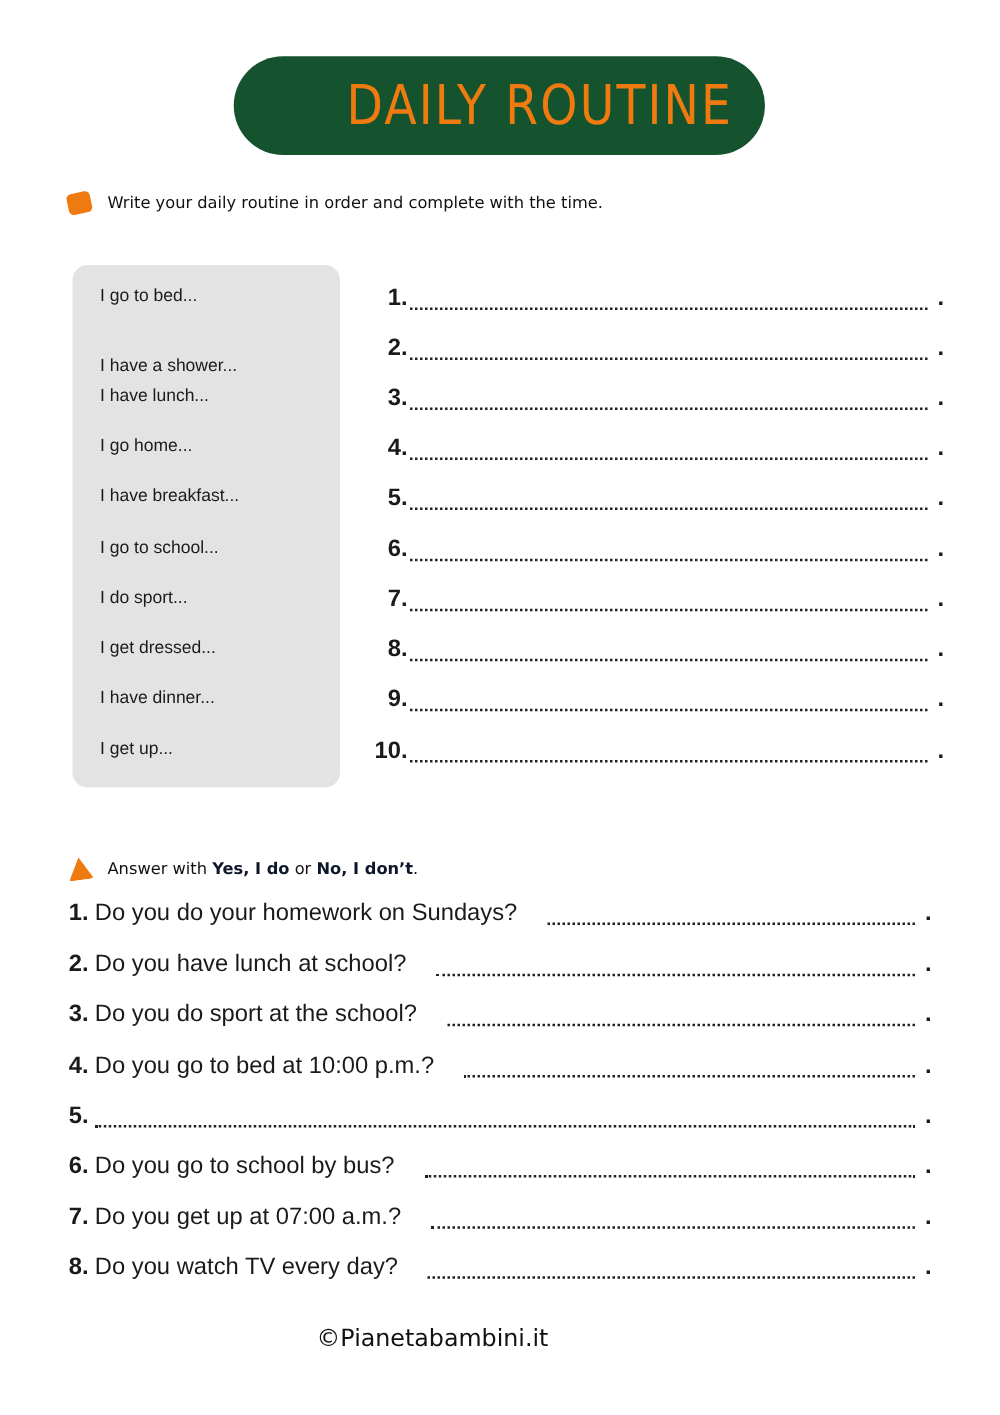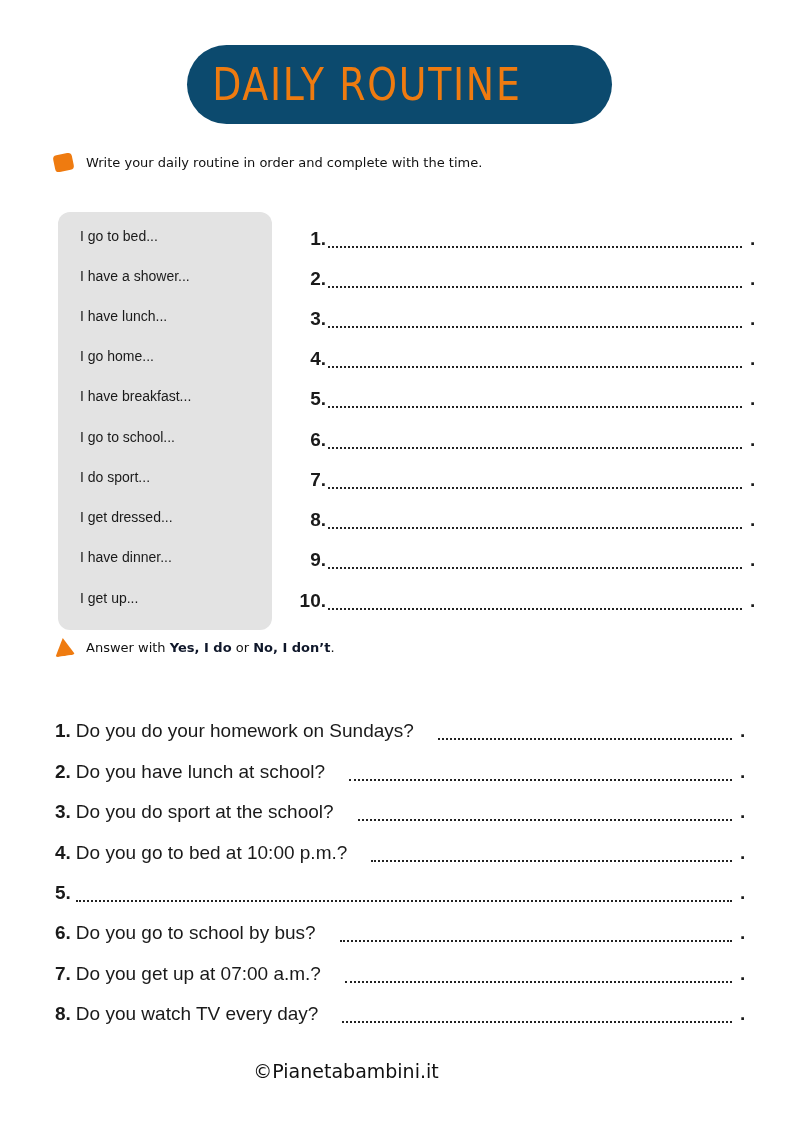--- a/index.html
+++ b/index.html
@@ -1,33 +1,33 @@
 <!DOCTYPE html>
 <html><head>
 <meta charset="utf-8">
 <style>
   html, body { margin: 0; padding: 0; background: #ffffff; }
   body { width: 800px; height: 1132px; position: relative; overflow: hidden; font-family: "Liberation Sans", sans-serif; color: #1a1a1a; }
 
   .title-pill {
     position: absolute; left: 187px; top: 45px; width: 425px; height: 79px;
-    background: #0c4a6e; border-radius: 40px;
-    display: flex; align-items: center; justify-content: flex-start;
+    background: #14532d; border-radius: 40px;
+    display: flex; align-items: center; justify-content: flex-end;
   }
   .title-text {
     color: #ef7b10; font-family: "DejaVu Sans", sans-serif; font-size: 44px;
     letter-spacing: 2px; font-weight: normal; transform: scaleX(0.86);
   }
 
   .instruction {
     position: absolute; display: flex; align-items: center;
     font-family: "DejaVu Sans", sans-serif; font-size: 13px; color: #111;
   }
   .instr1 { left: 54px; top: 154px; }
-  .instr2 { left: 54px; top: 638px; }
+  .instr2 { left: 54px; top: 686px; }
   .bullet-square {
     width: 19px; height: 17px; background: #ef7b10; border-radius: 4px;
     transform: rotate(-12deg); margin-right: 13px; flex: none;
   }
   .bullet-tri {
     width: 0; height: 0; margin-right: 12px; flex: none;
     border-left: 10px solid transparent; border-right: 10px solid transparent;
     border-bottom: 18px solid #ef7b10; border-radius: 3px;
     transform: rotate(-8deg);
   }
@@ -70,21 +70,21 @@
   <span class="title-text">DAILY ROUTINE</span>
 </div>
 
 <div class="instruction instr1">
   <span class="bullet-square"></span>
   <span>Write your daily routine in order and complete with the time.</span>
 </div>
 
 <div class="word-box">
   <div class="word-item" style="top:16px">I go to bed...</div>
-  <div class="word-item" style="top:56px">I have a shower...</div>
+  <div class="word-item" style="top:72px">I have a shower...</div>
   <div class="word-item" style="top:96px">I have lunch...</div>
   <div class="word-item" style="top:136px">I go home...</div>
   <div class="word-item" style="top:176px">I have breakfast...</div>
   <div class="word-item" style="top:217px">I go to school...</div>
   <div class="word-item" style="top:257px">I do sport...</div>
   <div class="word-item" style="top:297px">I get dressed...</div>
   <div class="word-item" style="top:337px">I have dinner...</div>
   <div class="word-item" style="top:378px">I get up...</div>
 </div>
 

